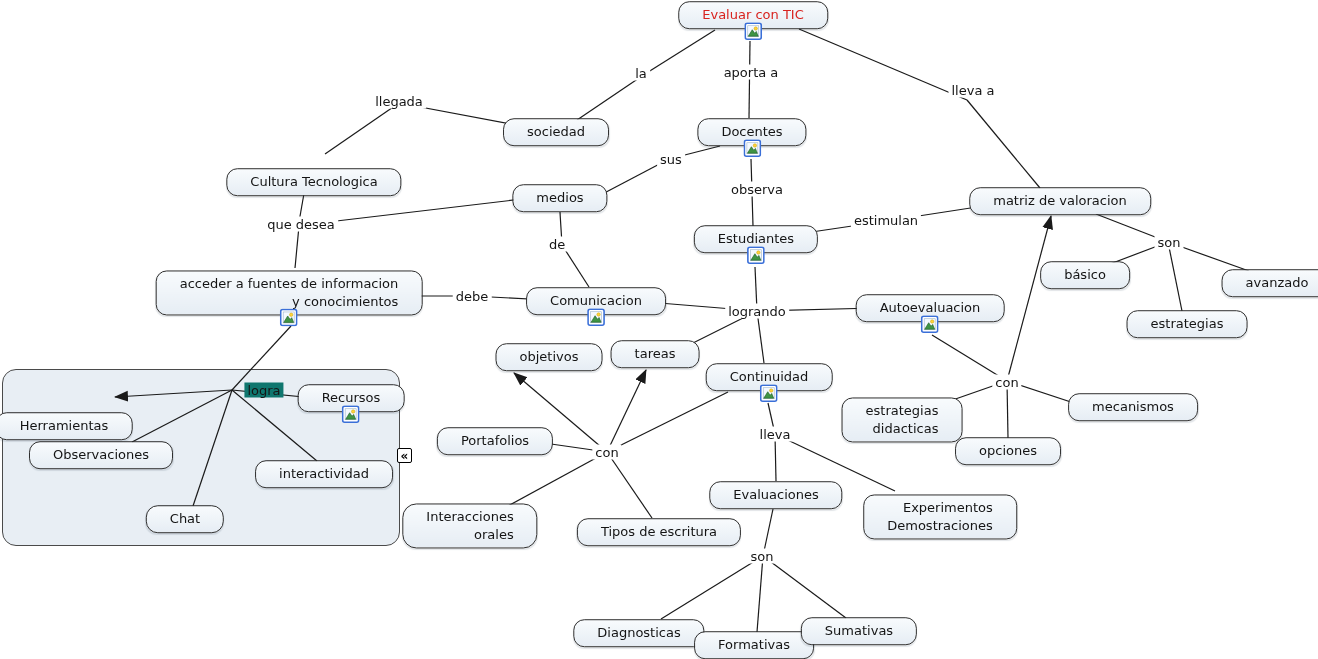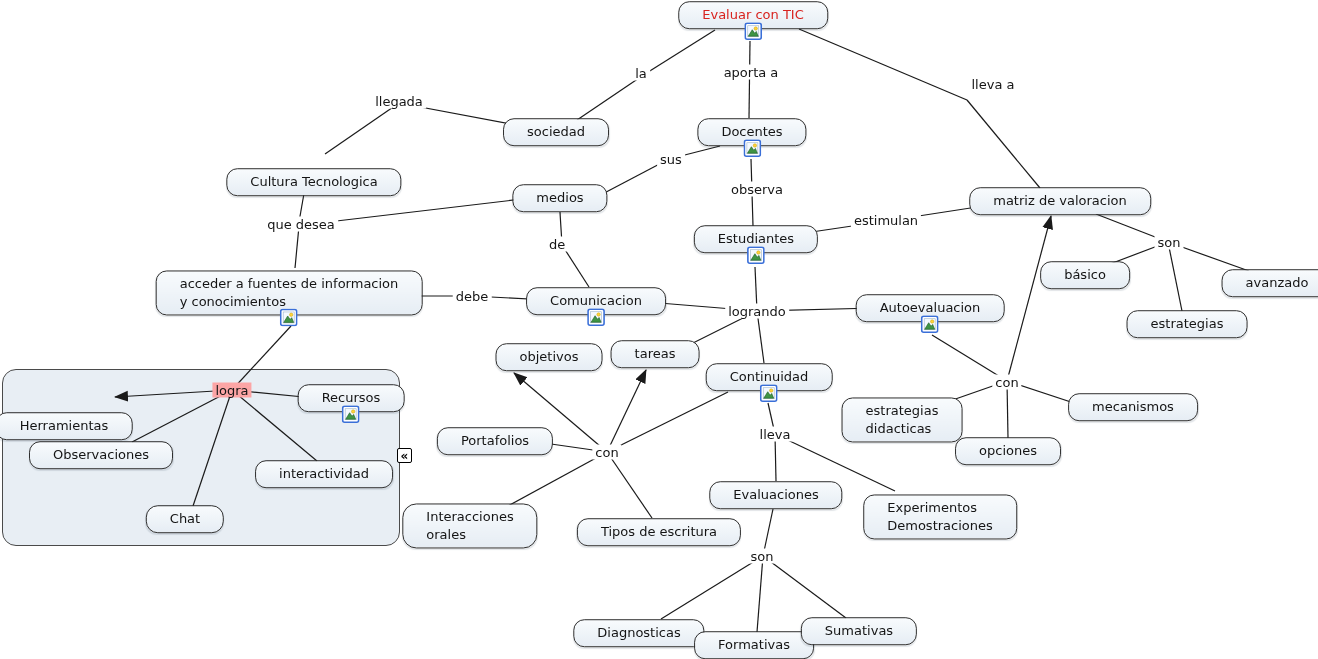--- a/index.html
+++ b/index.html
@@ -9,27 +9,27 @@
   }
   .group-box{
     position:absolute;border:1px solid #4a4a4a;border-radius:14px;background:#e8eef4;
     box-sizing:border-box;
   }
   #edge-layer{position:absolute;left:0;top:0;z-index:2;}
   .label{
     position:absolute;transform:translate(-50%,-50%);z-index:3;
     font-size:13px;color:#151515;background:#ffffff;padding:0 3px;white-space:nowrap;
   }
-  .label.on-group{background:#fca5a5;}
+  .label.on-group{background:#0f766e;margin-left:32px;}
   .node{
     position:absolute;transform:translate(-50%,-50%);z-index:4;
     background:linear-gradient(180deg,#f8fbfd 0%,#e6edf4 100%);
     border:1px solid #2e2e2e;border-radius:11px;
     padding:4px 23px;font-size:13px;line-height:1.35;color:#141414;
-    text-align:left;white-space:pre-line;
+    text-align:right;white-space:pre-line;
     box-shadow:0 1px 1px rgba(60,80,100,0.15);
   }
   .res-icon{
     position:absolute;left:50%;top:100%;transform:translate(-50%,-6px);
     width:18px;height:18px;cursor:pointer;
   }
   .collapse-btn{
     position:absolute;z-index:5;width:15px;height:15px;box-sizing:border-box;
     border:1px solid #000;background:#fff;border-radius:2px;padding:0;
     font-size:12px;line-height:12px;font-weight:bold;text-align:center;
@@ -98,21 +98,21 @@
         <line x1="775" y1="434" x2="895" y2="491" stroke="#1a1a1a" stroke-width="1.2"></line>
         <line x1="773" y1="509" x2="763" y2="556" stroke="#1a1a1a" stroke-width="1.2"></line>
         <line x1="763" y1="556" x2="661" y2="619" stroke="#1a1a1a" stroke-width="1.2"></line>
         <line x1="763" y1="556" x2="757" y2="632" stroke="#1a1a1a" stroke-width="1.2"></line>
         <line x1="763" y1="556" x2="846" y2="618" stroke="#1a1a1a" stroke-width="1.2"></line>
       </g>
   </svg>
   <div id="label-layer">
       <div class="label" style="left: 641px; top: 73px;">la</div>
       <div class="label" style="left: 751px; top: 72px;">aporta a</div>
-      <div class="label" style="left: 973px; top: 84px; margin-left: 20px;">lleva a</div>
+      <div class="label" style="left: 973px; top: 90px;">lleva a</div>
       <div class="label" style="left: 399px; top: 101px;">llegada</div>
       <div class="label" style="left: 671px; top: 159px;">sus</div>
       <div class="label" style="left: 757px; top: 189px;">observa</div>
       <div class="label" style="left: 301px; top: 224px;">que desea</div>
       <div class="label" style="left: 557px; top: 244px;">de</div>
       <div class="label" style="left: 472px; top: 296px;">debe</div>
       <div class="label" style="left: 886px; top: 220px;">estimulan</div>
       <div class="label" style="left: 757px; top: 311px;">logrando</div>
       <div class="label" style="left: 1169px; top: 242px;">son</div>
       <div class="label" style="left: 1007px; top: 382px;">con</div>

